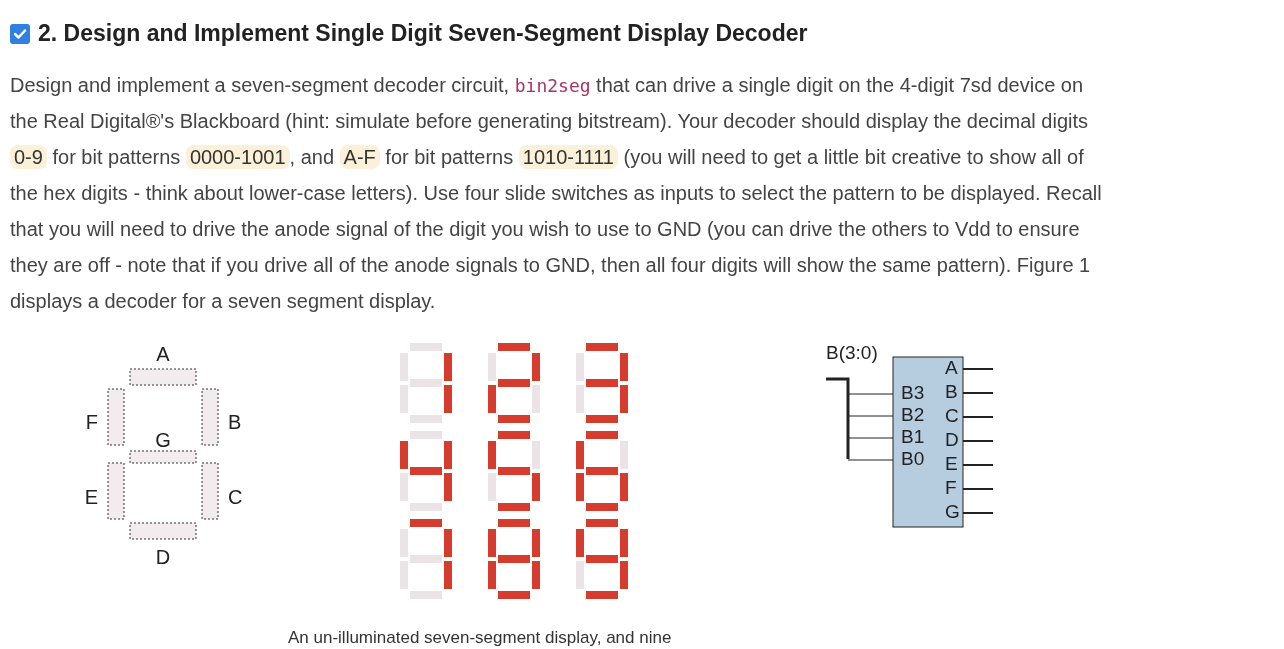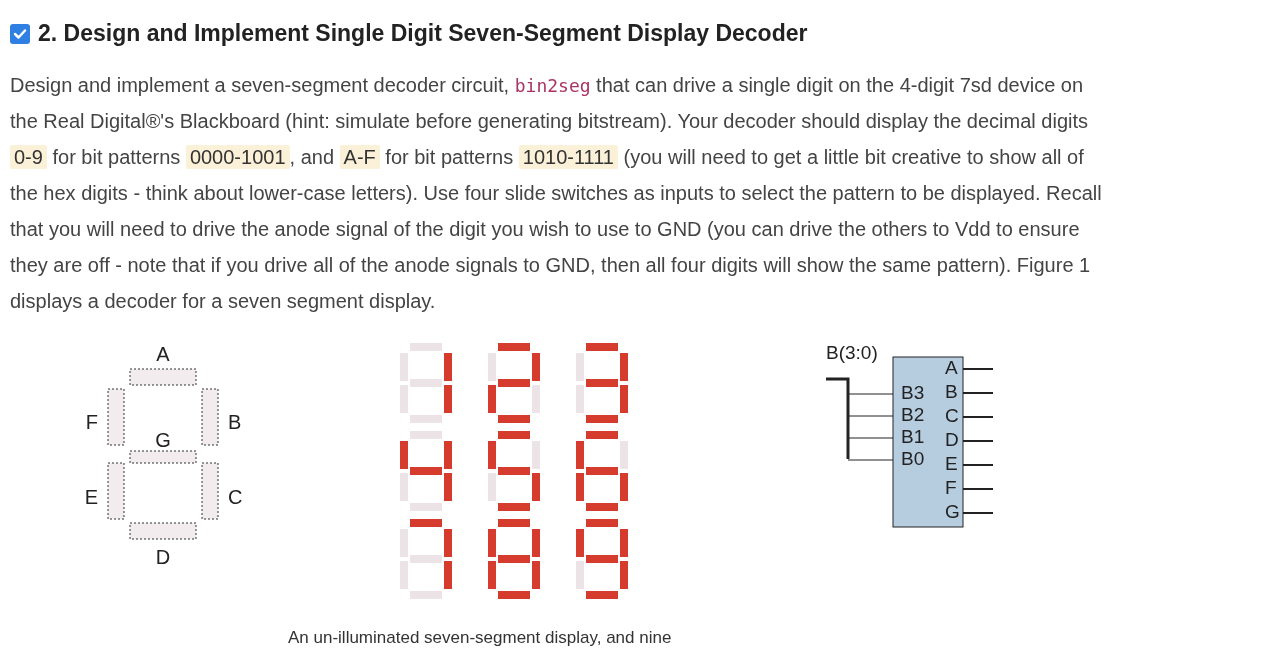--- a/index.html
+++ b/index.html
@@ -54,21 +54,21 @@
   }
   code.inline {
     font-family: "Consolas", "Menlo", monospace;
     font-size: 18px;
     color: var(--code);
     text-align: right;
   }
   .hl {
     background: var(--hl-bg);
     padding: 1px 4px;
-    border-radius: 2px;
+    border-radius: 8px;
     font-family: inherit;
     font-size: inherit;
     color: #333;
   }
   .figures {
     margin-top: 12px;
     display: flex;
     align-items: flex-start;
     justify-content: center;
     gap: 40px;

